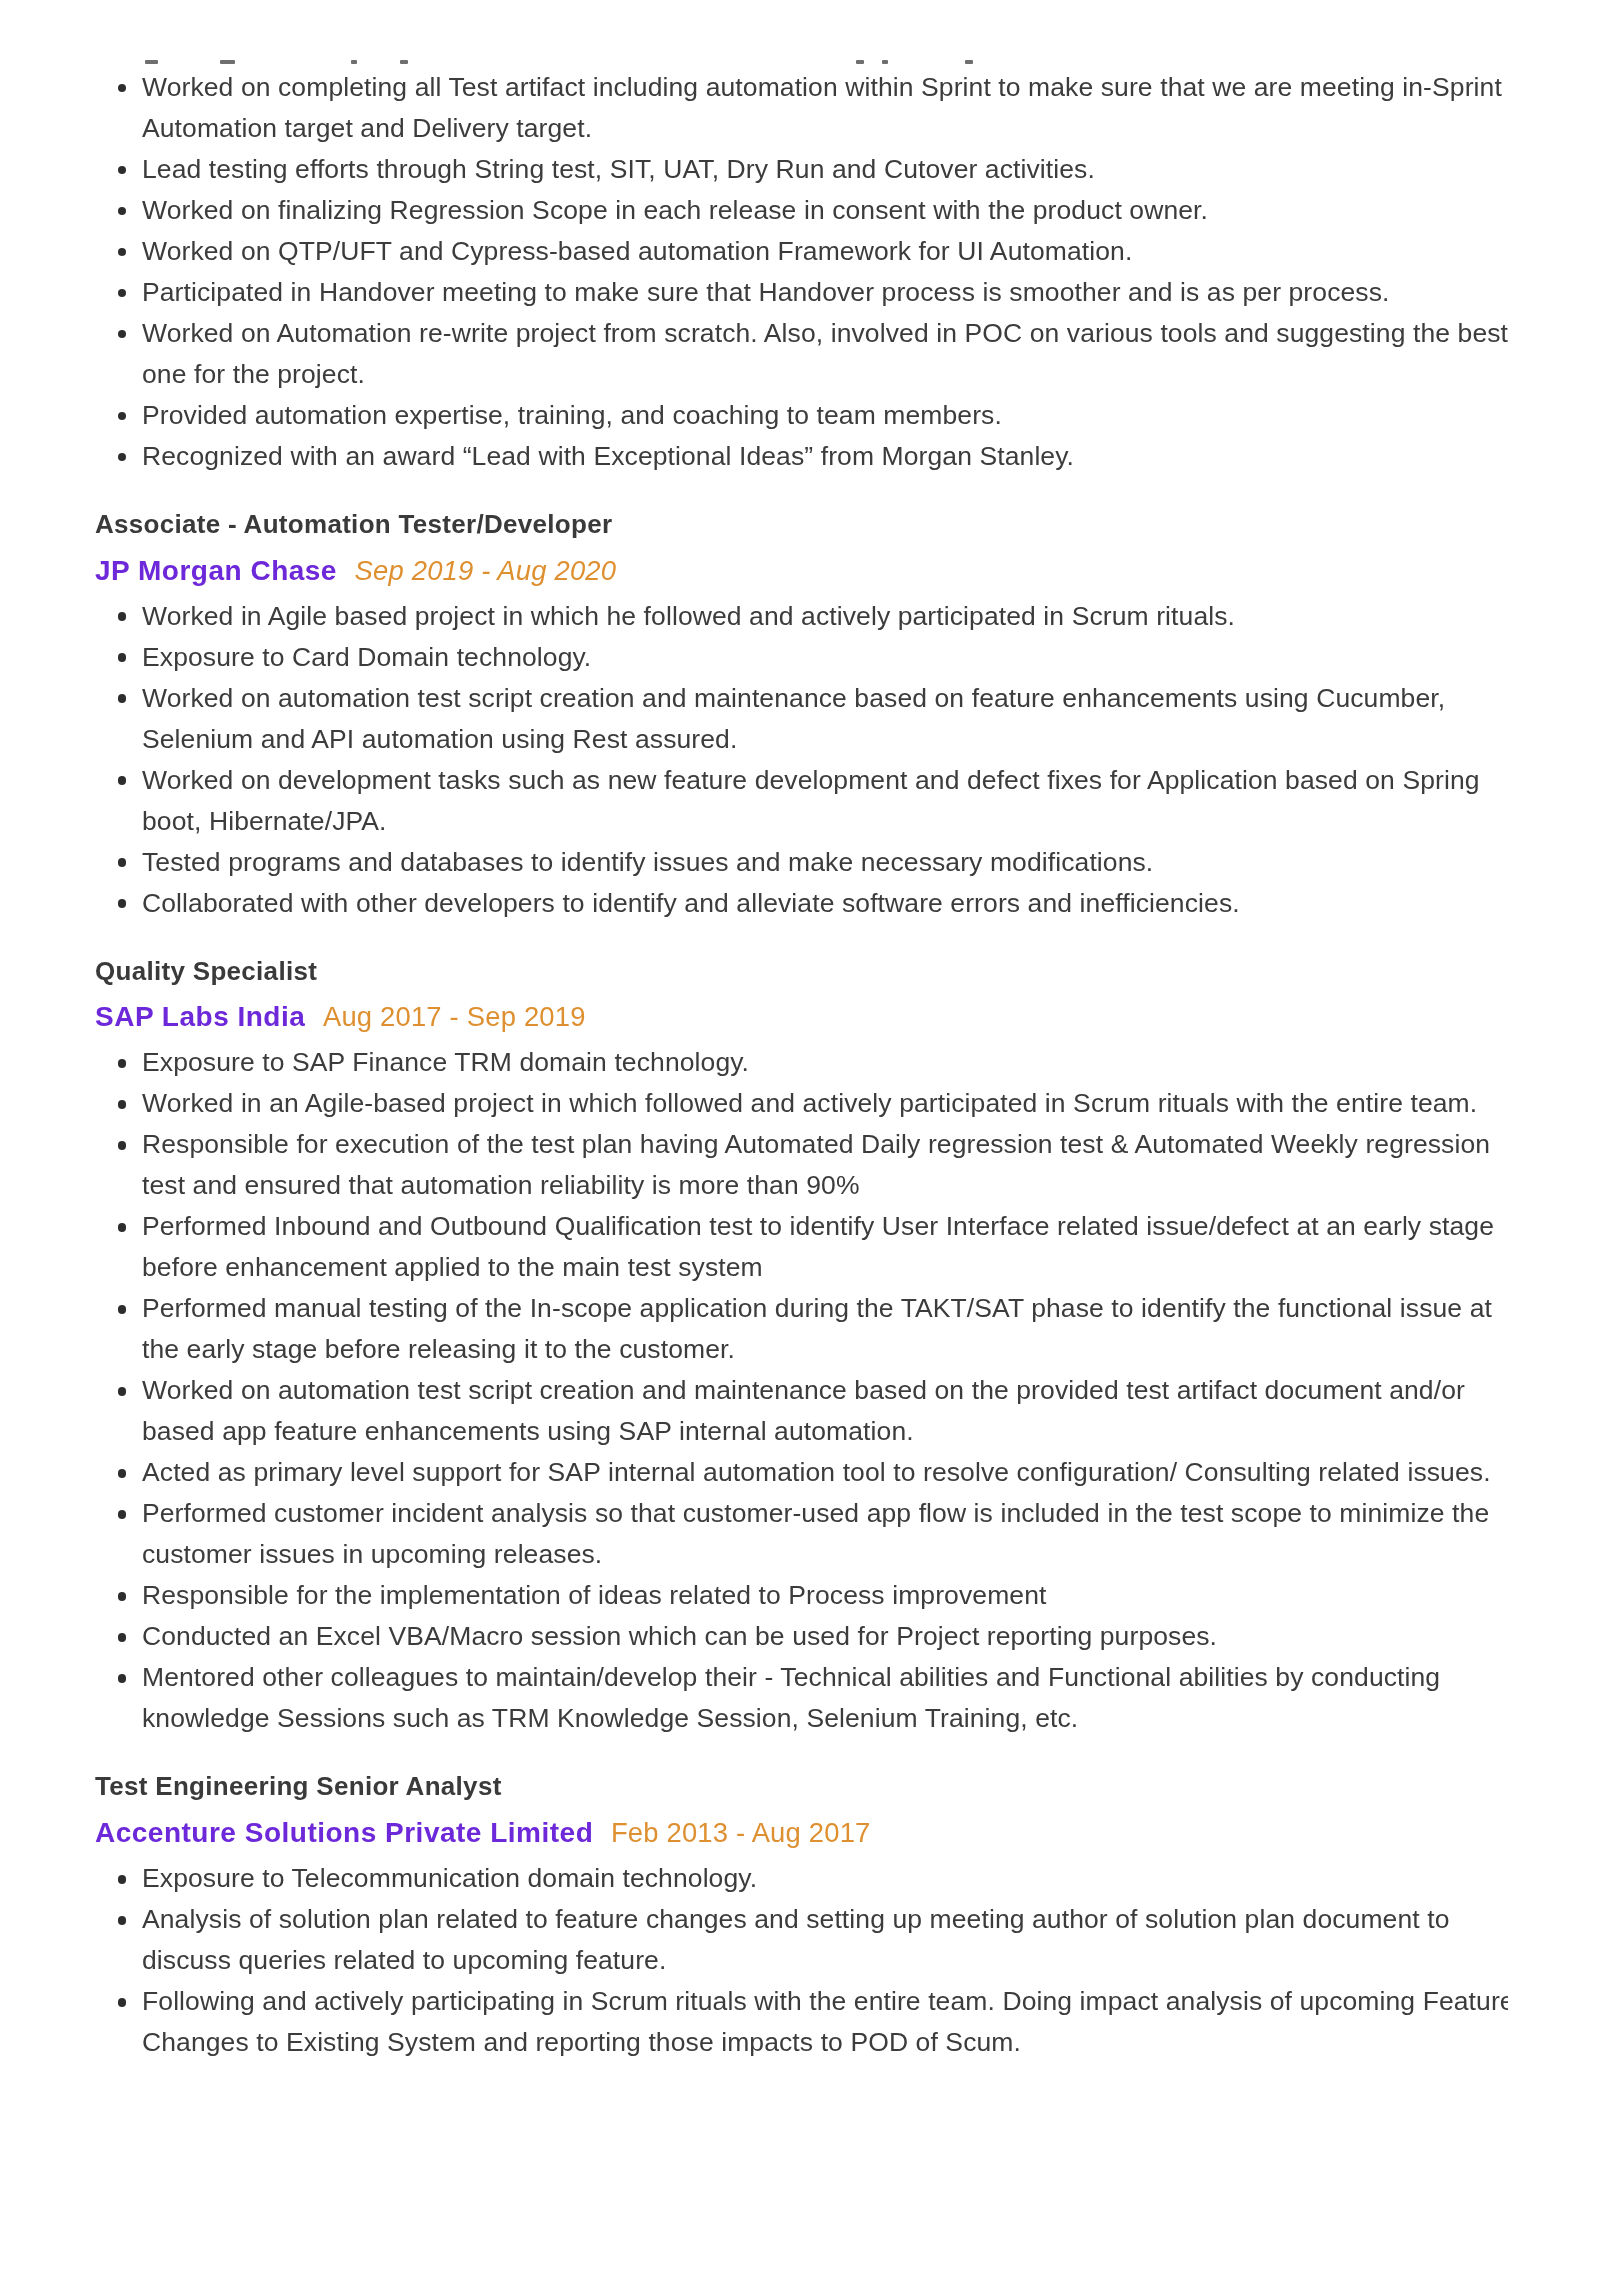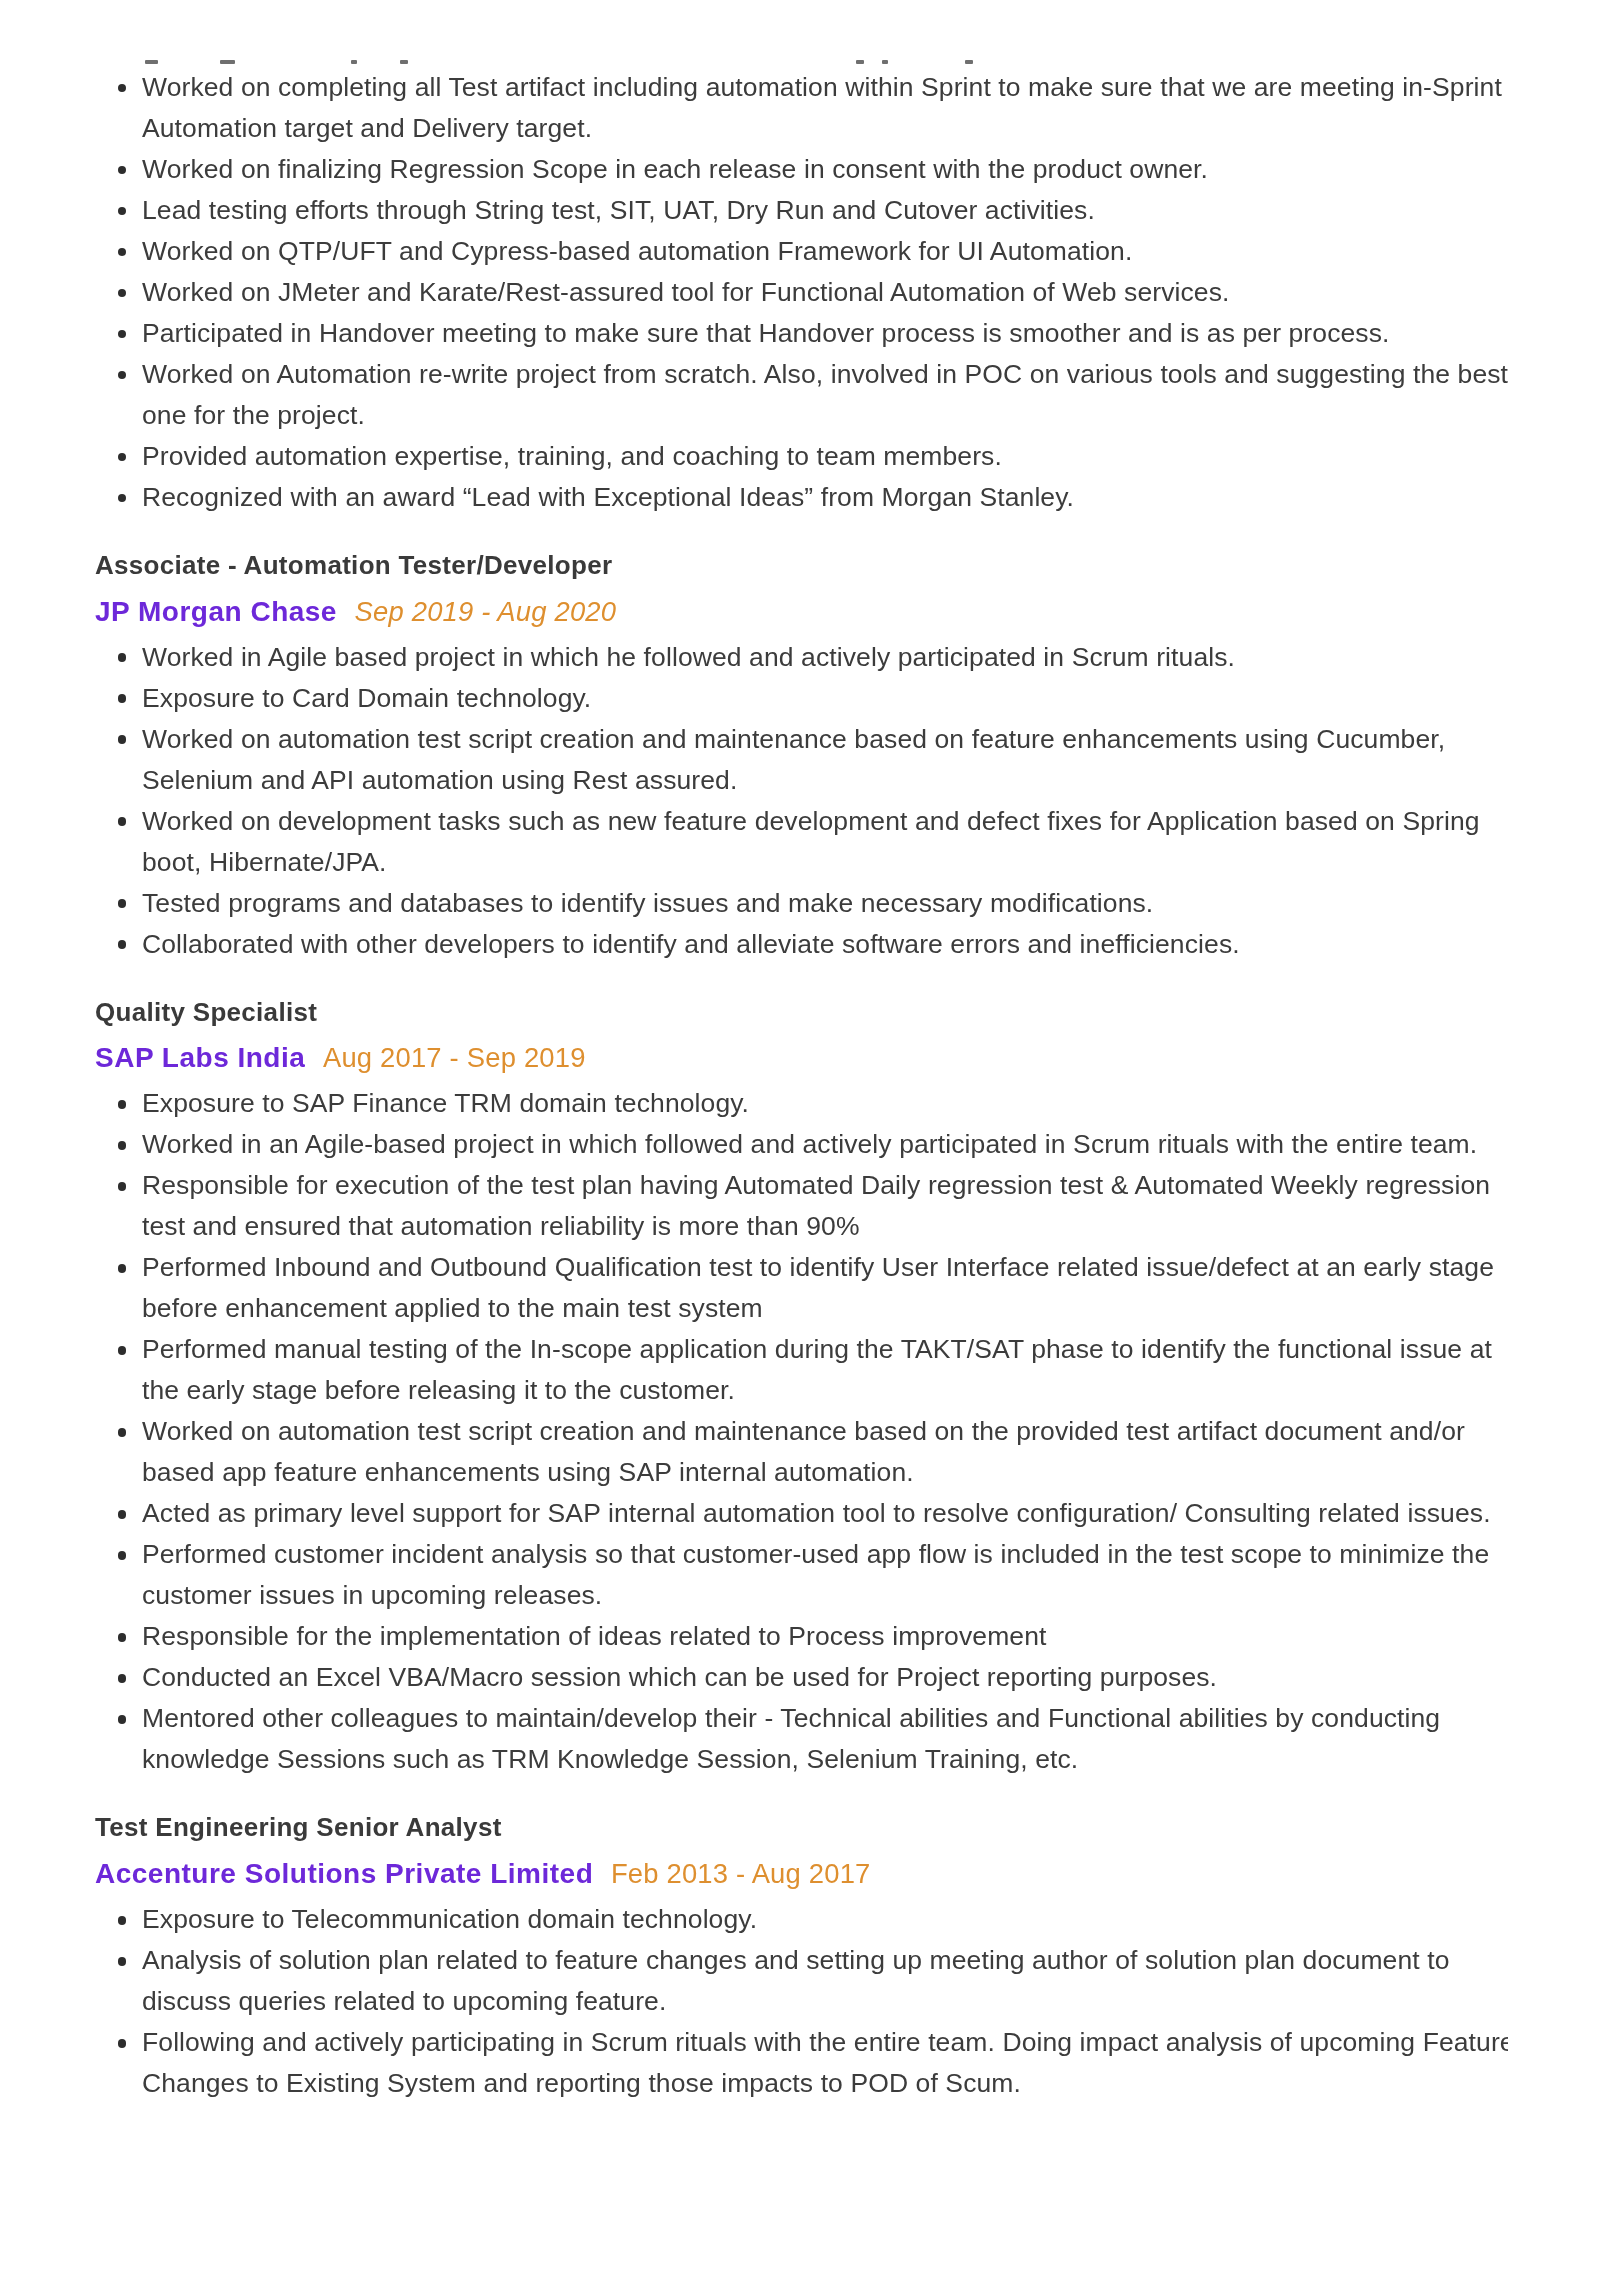--- a/index.html
+++ b/index.html
@@ -98,24 +98,23 @@
     <span class="dash" style="left:400px;width:7.8px;"></span>
     <span class="dash" style="left:856px;width:7.8px;"></span>
     <span class="dash" style="left:882px;width:5.9px;"></span>
     <span class="dash" style="left:965px;width:7.8px;"></span>
   </div>
 
   <main class="content" id="content">
       <section class="section first">
         <ul class="bullets">
           <li>Worked on completing all Test artifact including automation within Sprint to make sure that we are meeting in-Sprint Automation target and Delivery target.</li>
+          <li>Lead testing efforts through String test, SIT, UAT, Dry Run and Cutover activities.</li>
           <li>Worked on finalizing Regression Scope in each release in consent with the product owner.</li>
-          <li>Lead testing efforts through String test, SIT, UAT, Dry Run and Cutover activities.</li>
           <li>Worked on QTP/UFT and Cypress-based automation Framework for UI Automation.</li>
-          <li>Worked on JMeter and Karate/Rest-assured tool for Functional Automation of Web services.</li>
           <li>Participated in Handover meeting to make sure that Handover process is smoother and is as per process.</li>
           <li>Worked on Automation re-write project from scratch. Also, involved in POC on various tools and suggesting the best one for the project.</li>
           <li>Provided automation expertise, training, and coaching to team members.</li>
           <li>Recognized with an award “Lead with Exceptional Ideas” from Morgan Stanley.</li>
         </ul>
       </section>
       <section class="section">
         <h2 class="section-title">Associate - Automation Tester/Developer</h2>
         <div class="company-line"><span class="company">JP Morgan Chase</span><span class="dates" style="color: rgb(222, 143, 47); font-style: italic;">Sep 2019 - Aug 2020</span></div>
         <ul class="bullets">

